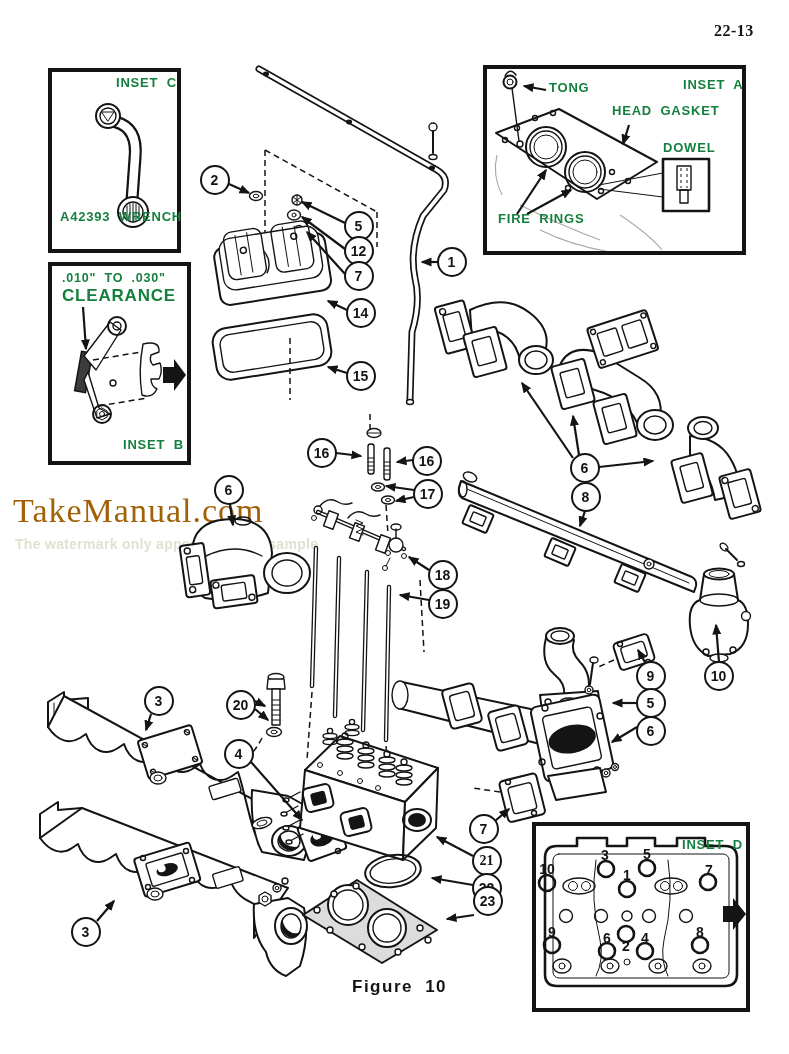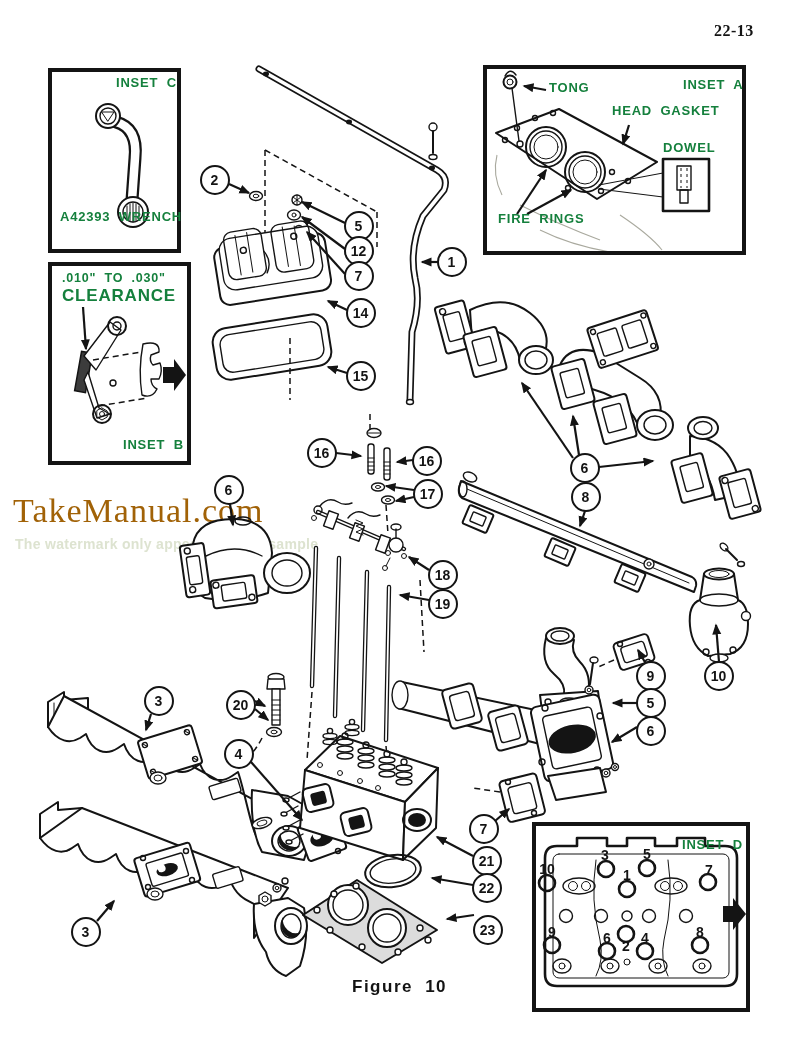--- a/index.html
+++ b/index.html
@@ -691,17 +691,17 @@
       <div class="callout" style="left: 570.5px; top: 481.5px;">8</div>
       <div class="callout" style="left: 635.5px; top: 660.5px;">9</div>
       <div class="callout" style="left: 703.5px; top: 660.5px;">10</div>
       <div class="callout" style="left: 635.5px; top: 687.5px;">5</div>
       <div class="callout" style="left: 635.5px; top: 715.5px;">6</div>
       <div class="callout" style="left: 143.5px; top: 685.5px;">3</div>
       <div class="callout" style="left: 225.5px; top: 689.5px;">20</div>
       <div class="callout" style="left: 223.5px; top: 738.5px;">4</div>
       <div class="callout" style="left: 70.5px; top: 916.5px;">3</div>
       <div class="callout" style="left: 468.5px; top: 813.5px;">7</div>
-      <div class="callout" style="left: 471.5px; top: 845.5px;">21</div>
+      <div class="callout" style="left: 471.5px; top: 845.5px; font-family: Liberation Serif, serif;">21</div>
       <div class="callout" style="left: 471.5px; top: 872.5px;">22</div>
-      <div class="callout" style="left: 472.5px; top: 915px;">23</div>
+      <div class="callout" style="left: 472.5px; top: 886px;">23</div>
     </div>
 </div>
 
 </body></html>

